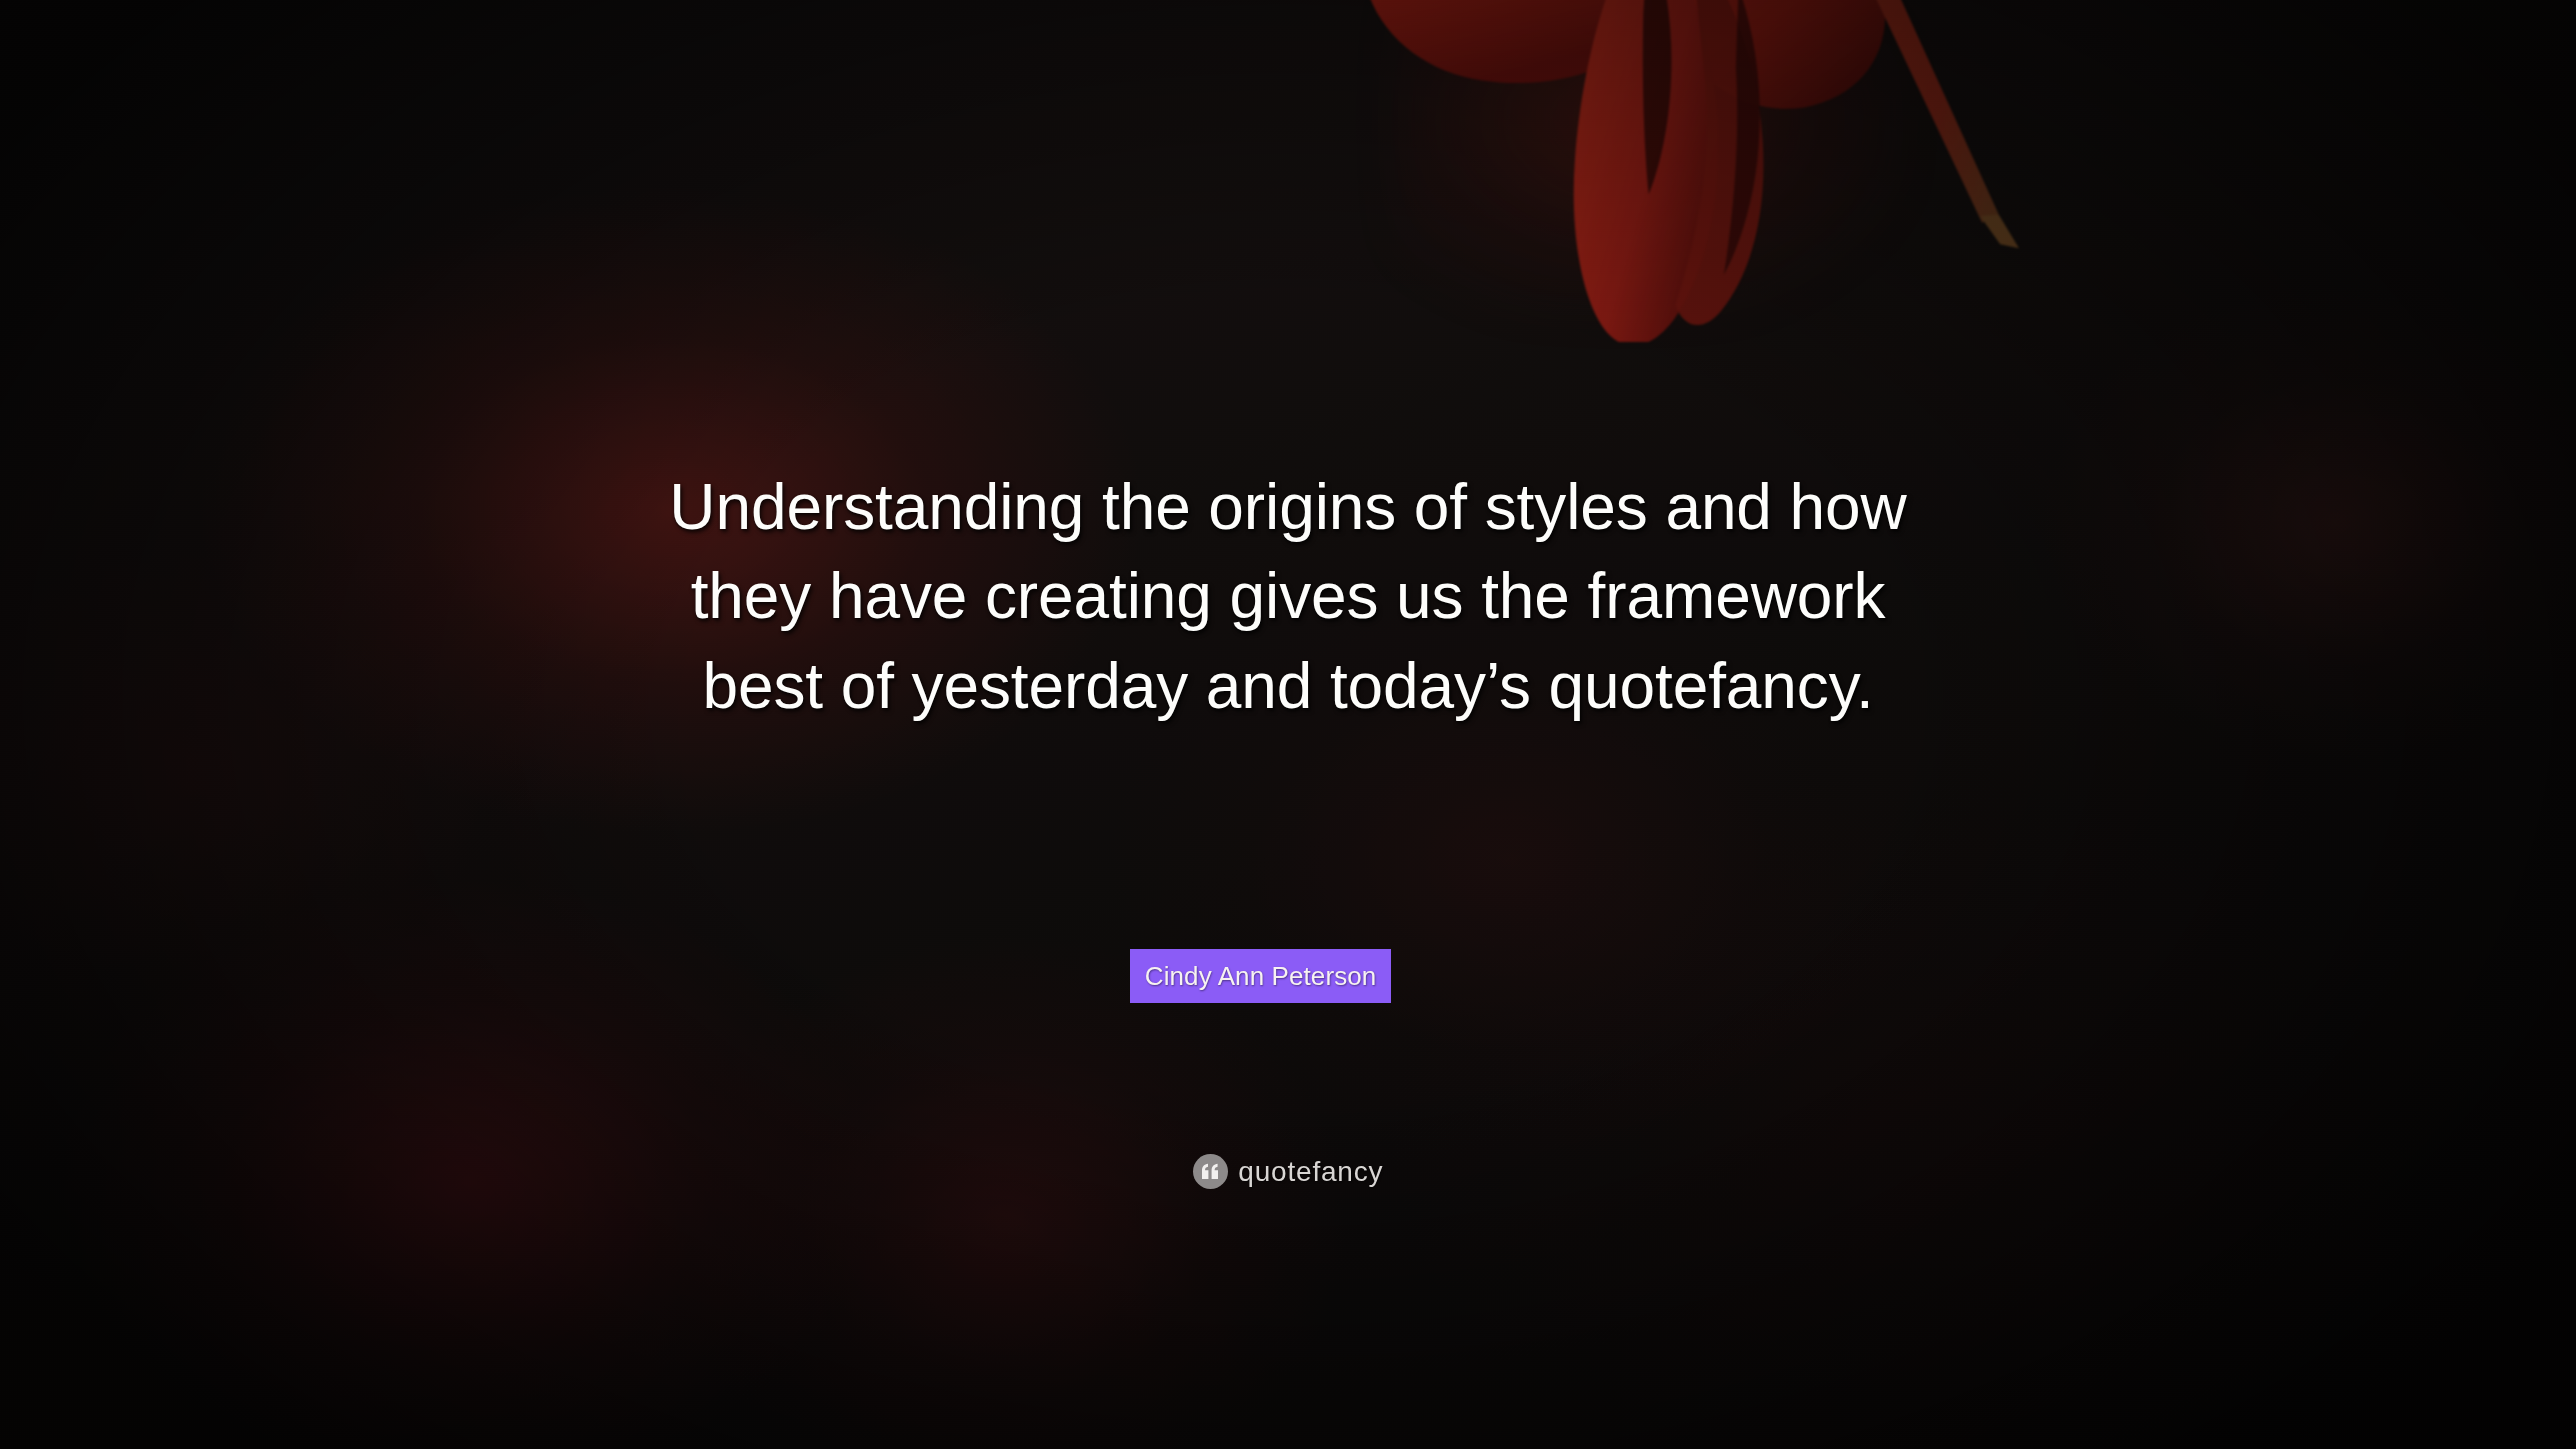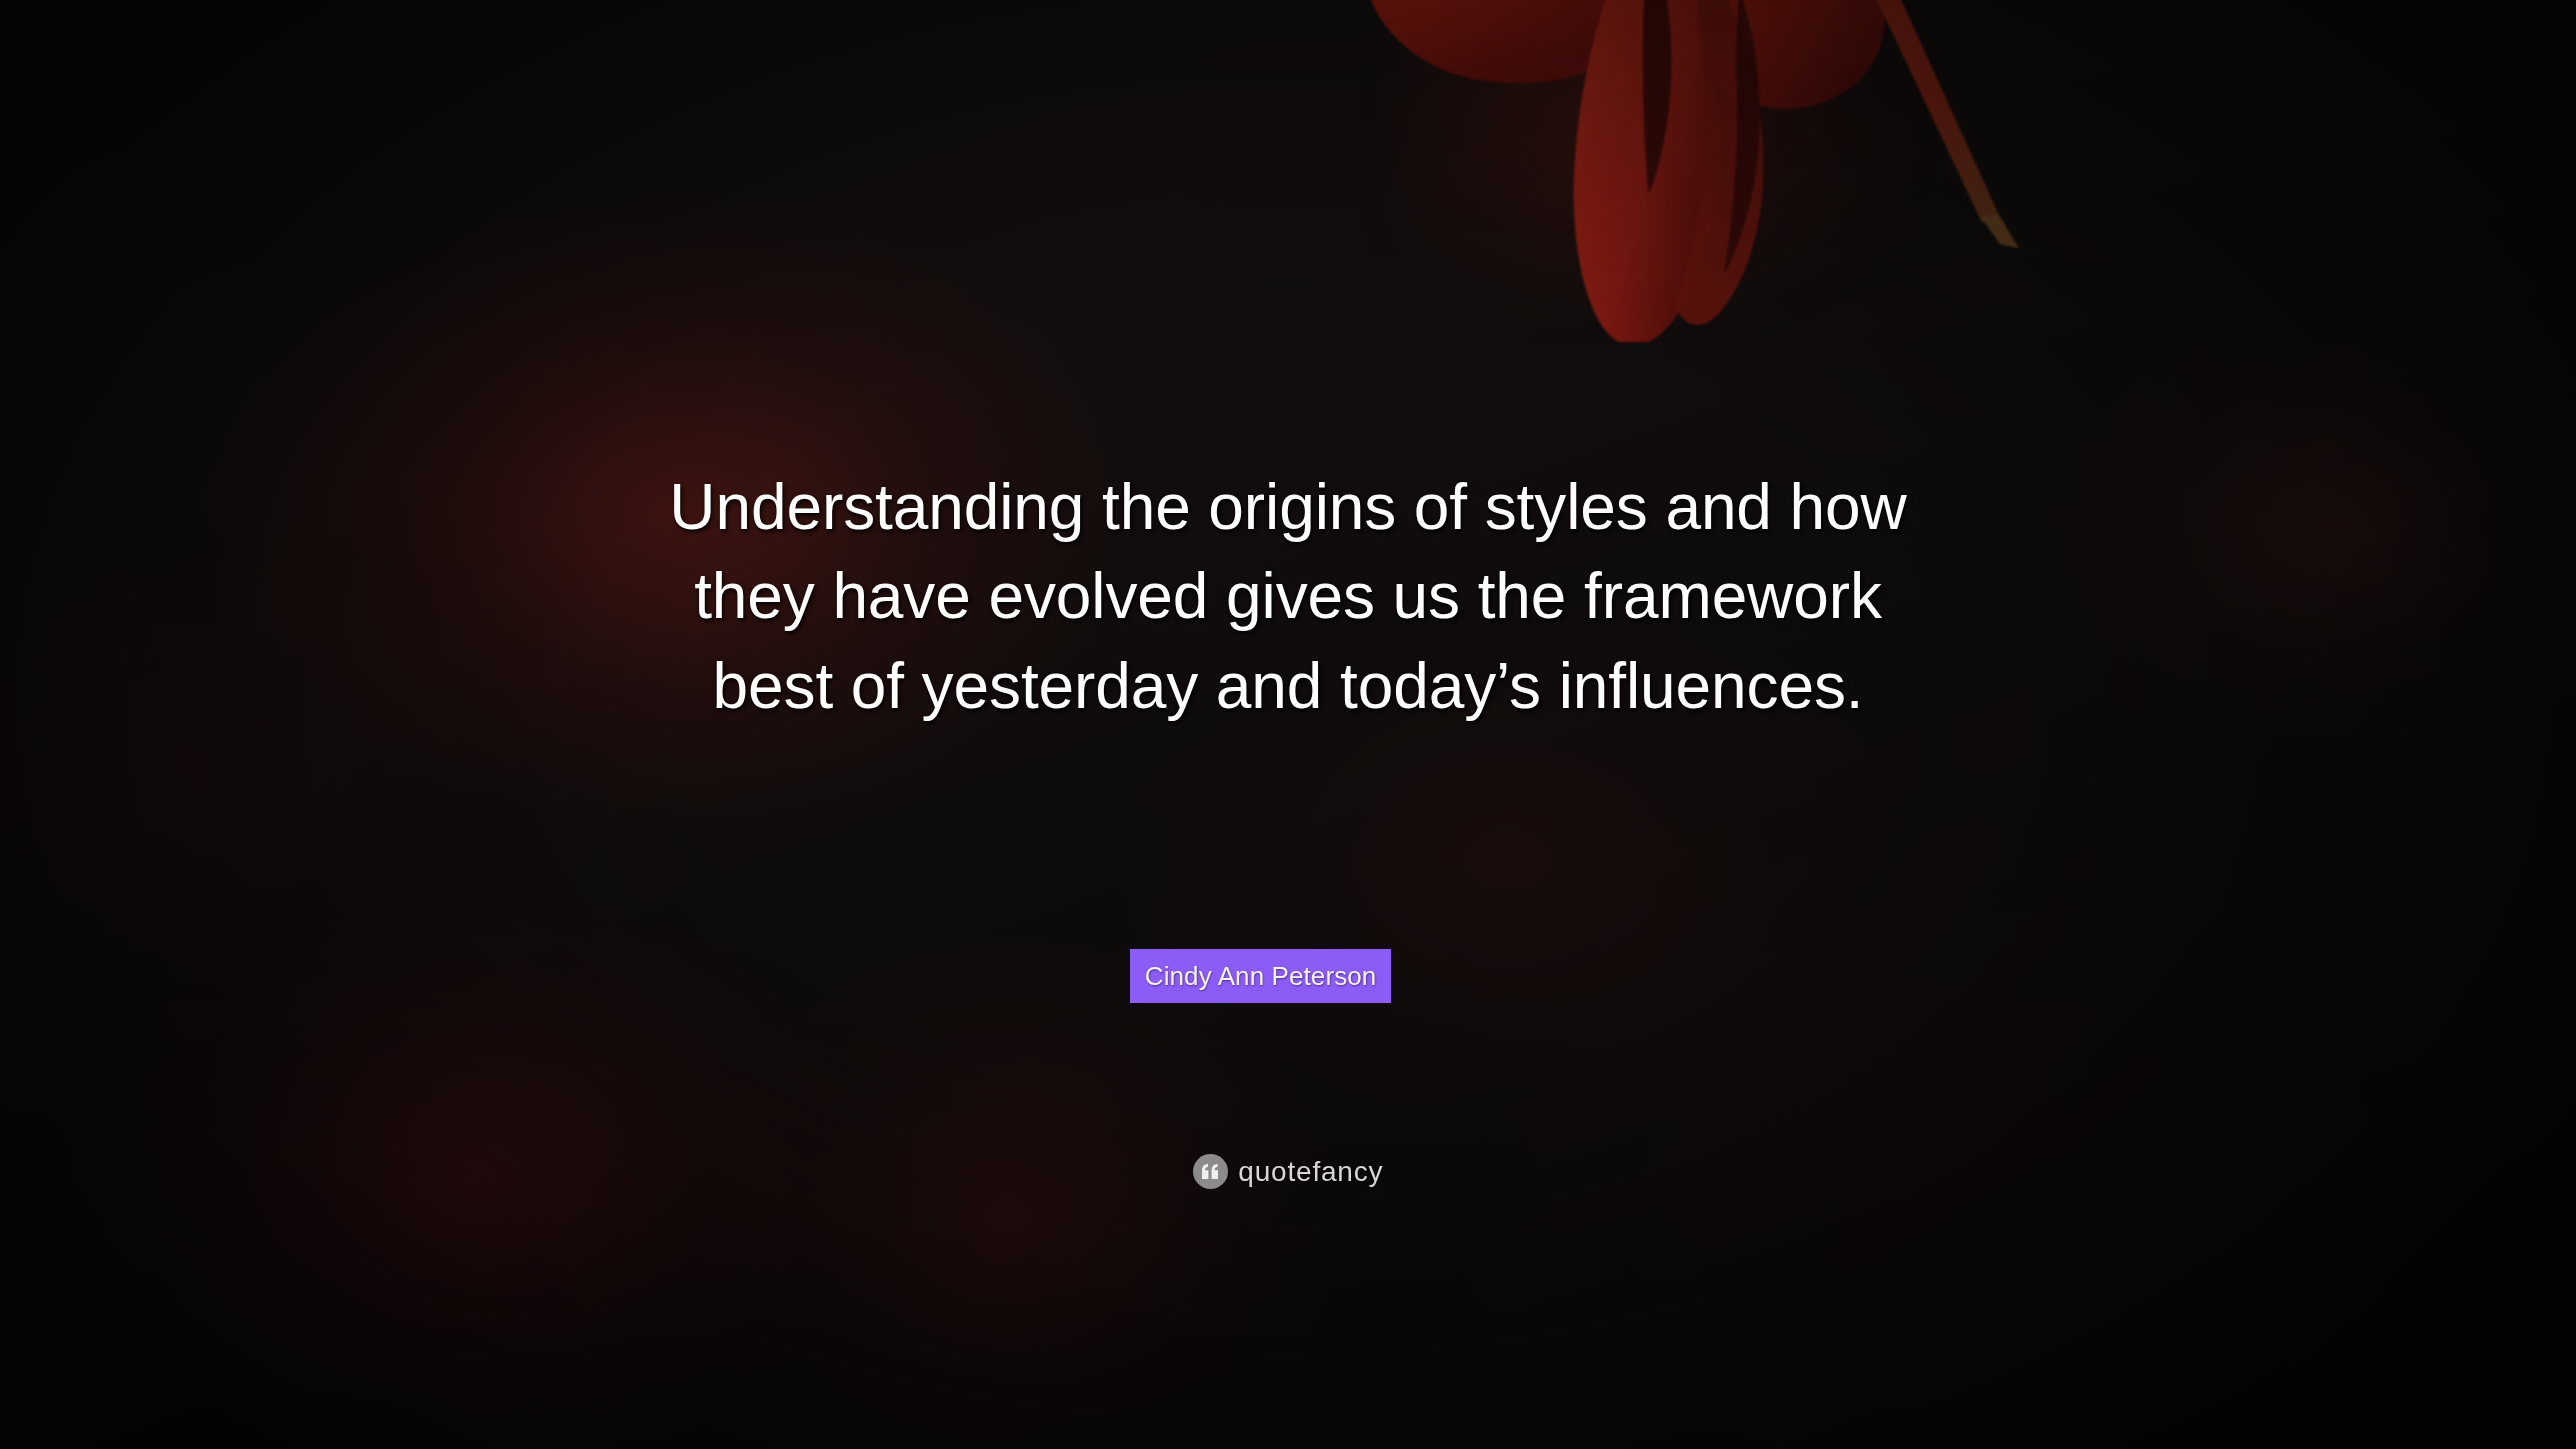--- a/index.html
+++ b/index.html
@@ -202,22 +202,22 @@
       <path d="M 972 452 L 1000 450 L 1030 500 L 1002 494 Z" fill="#8a5a2c"></path>
     </svg>
   </div>
 
   <div class="bg-dim"></div>
   <div class="bg-vignette"></div>
   <div class="bg-noise"></div>
 
   <div class="quote">
     <span class="quote-line">Understanding the origins of styles and how</span>
-    <span class="quote-line">they have evolved gives us the framework</span>
-    <span class="quote-line">best of yesterday and today’s influences.</span>
+    <span class="quote-line">they have creating gives us the framework</span>
+    <span class="quote-line">best of yesterday and today’s quotefancy.</span>
   </div>
 
   <div class="author-badge">
     <span>Cindy Ann Peterson</span>
   </div>
 
   <div class="logo">
     <span class="logo-mark">
       <svg width="20" height="17.4" viewBox="0 0 30 26" aria-hidden="true">
         <path d="M3 24 L3 11 C3 5.2 6.4 1.6 12 1 L12 5.4 C9 6 7.6 7.6 7.6 10.2 L7.6 11 L12.6 11 L12.6 24 Z" fill="#f2f0ef"></path>

